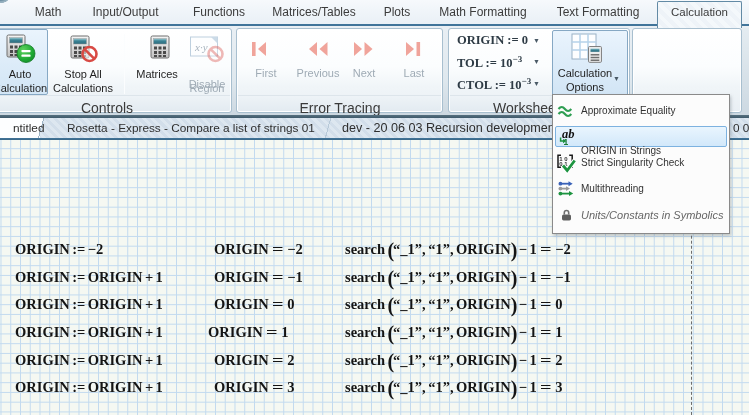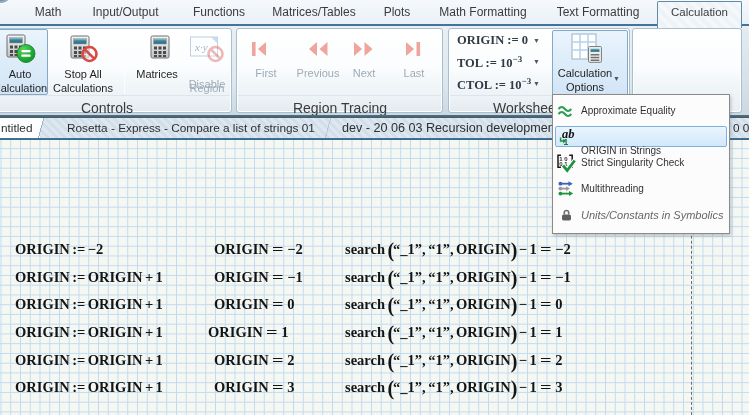--- a/index.html
+++ b/index.html
@@ -90,21 +90,21 @@
 <div class="abs btnlabel dis" style="left:178px;top:81px;width:58px;">Region</div>
 <div class="abs glabel" style="left:57px;width:100px;">Controls</div>
 
 <div class="abs gpanel" style="left:236px;width:207px;">
     <div class="glabelstrip"></div>
   </div>
 <div class="abs btnlabel dis" style="left:237px;top:65.5px;width:58px;">First</div>
 <div class="abs btnlabel dis" style="left:285px;top:65.5px;width:66px;">Previous</div>
 <div class="abs btnlabel dis" style="left:335px;top:65.5px;width:58px;">Next</div>
 <div class="abs btnlabel dis" style="left:385px;top:65.5px;width:58px;">Last</div>
-<div class="abs glabel" style="left:290px;width:100px;">Region Tracing</div>
+<div class="abs glabel" style="left:290px;width:100px;">Error Tracing</div>
 
 <div class="abs gpanel" style="left:448px;width:182px;">
     <div class="glabelstrip"></div>
   </div>
 <div class="abs wsrow" style="left:457px;top:33px;">ORIGIN := 0</div>
 <div class="abs wsrow" style="left:457px;top:54px;">TOL := 10<sup>−3</sup></div>
 <div class="abs wsrow" style="left:457px;top:76px;">CTOL := 10<sup>−3</sup></div>
 <div class="abs drop" style="left:533px;top:36.5px;font-size:7px;">▼</div>
 <div class="abs drop" style="left:533px;top:57.5px;font-size:7px;">▼</div>
 <div class="abs drop" style="left:533px;top:79.5px;font-size:7px;">▼</div>
@@ -115,21 +115,21 @@
 <div class="abs btnlabel" style="left:547px;top:80px;width:76px;">Options</div>
 <div class="abs drop" style="left:613px;top:74.5px;font-size:7px;">▼</div>
 
 <div class="abs gpanel" style="left:632px;width:110px;"></div>
 <div class="abs" style="left:742px;top:28px;width:7px;height:85px;background:linear-gradient(#e4ecf1,#cdd9e2);"></div>
 <div class="abs" id="ribbonbottom"></div>
 
 <div class="abs" id="doctabs"></div>
 <div class="abs" id="activetab"></div>
 <div class="abs" id="activeslant"></div>
-<div class="abs dtab" style="left:1px;">ntitled</div>
+<div class="abs dtab" style="left:1px;padding-left:12px;">ntitled</div>
 <div class="abs dtab" style="left:67px;">Rosetta - Express - Compare a list of strings 01</div>
 <div class="abs dsep" style="left:325px;"></div>
 <div class="abs dtab" style="left:342px;font-size:12.6px;">dev - 20 06 03 Recursion development 01</div>
 <div class="abs dtab" style="left:733px;">0 06</div>
 <div class="abs" id="doctabline"></div>
 
 <div class="abs" id="sheet"></div>
 <div class="abs" id="pagebreak"></div>
 
 <div class="abs mrow" style="left:15px;top:239px;">ORIGIN := −2</div>

